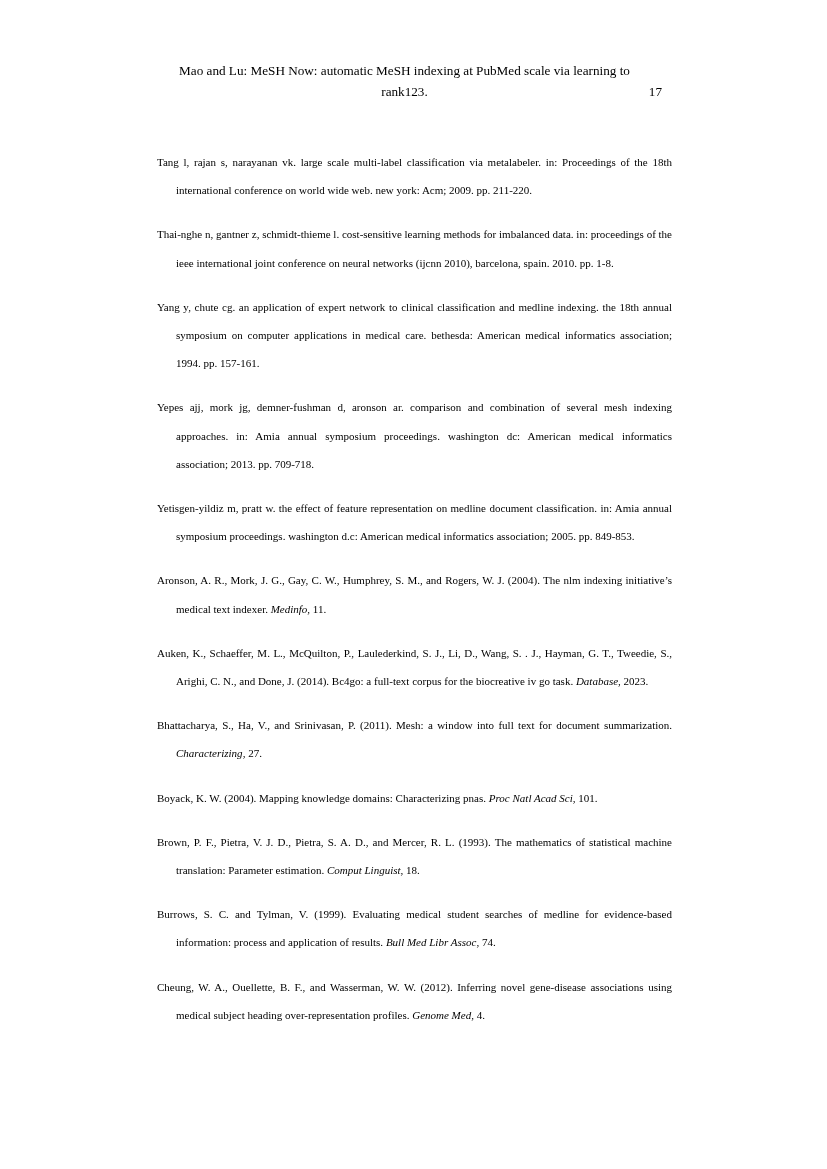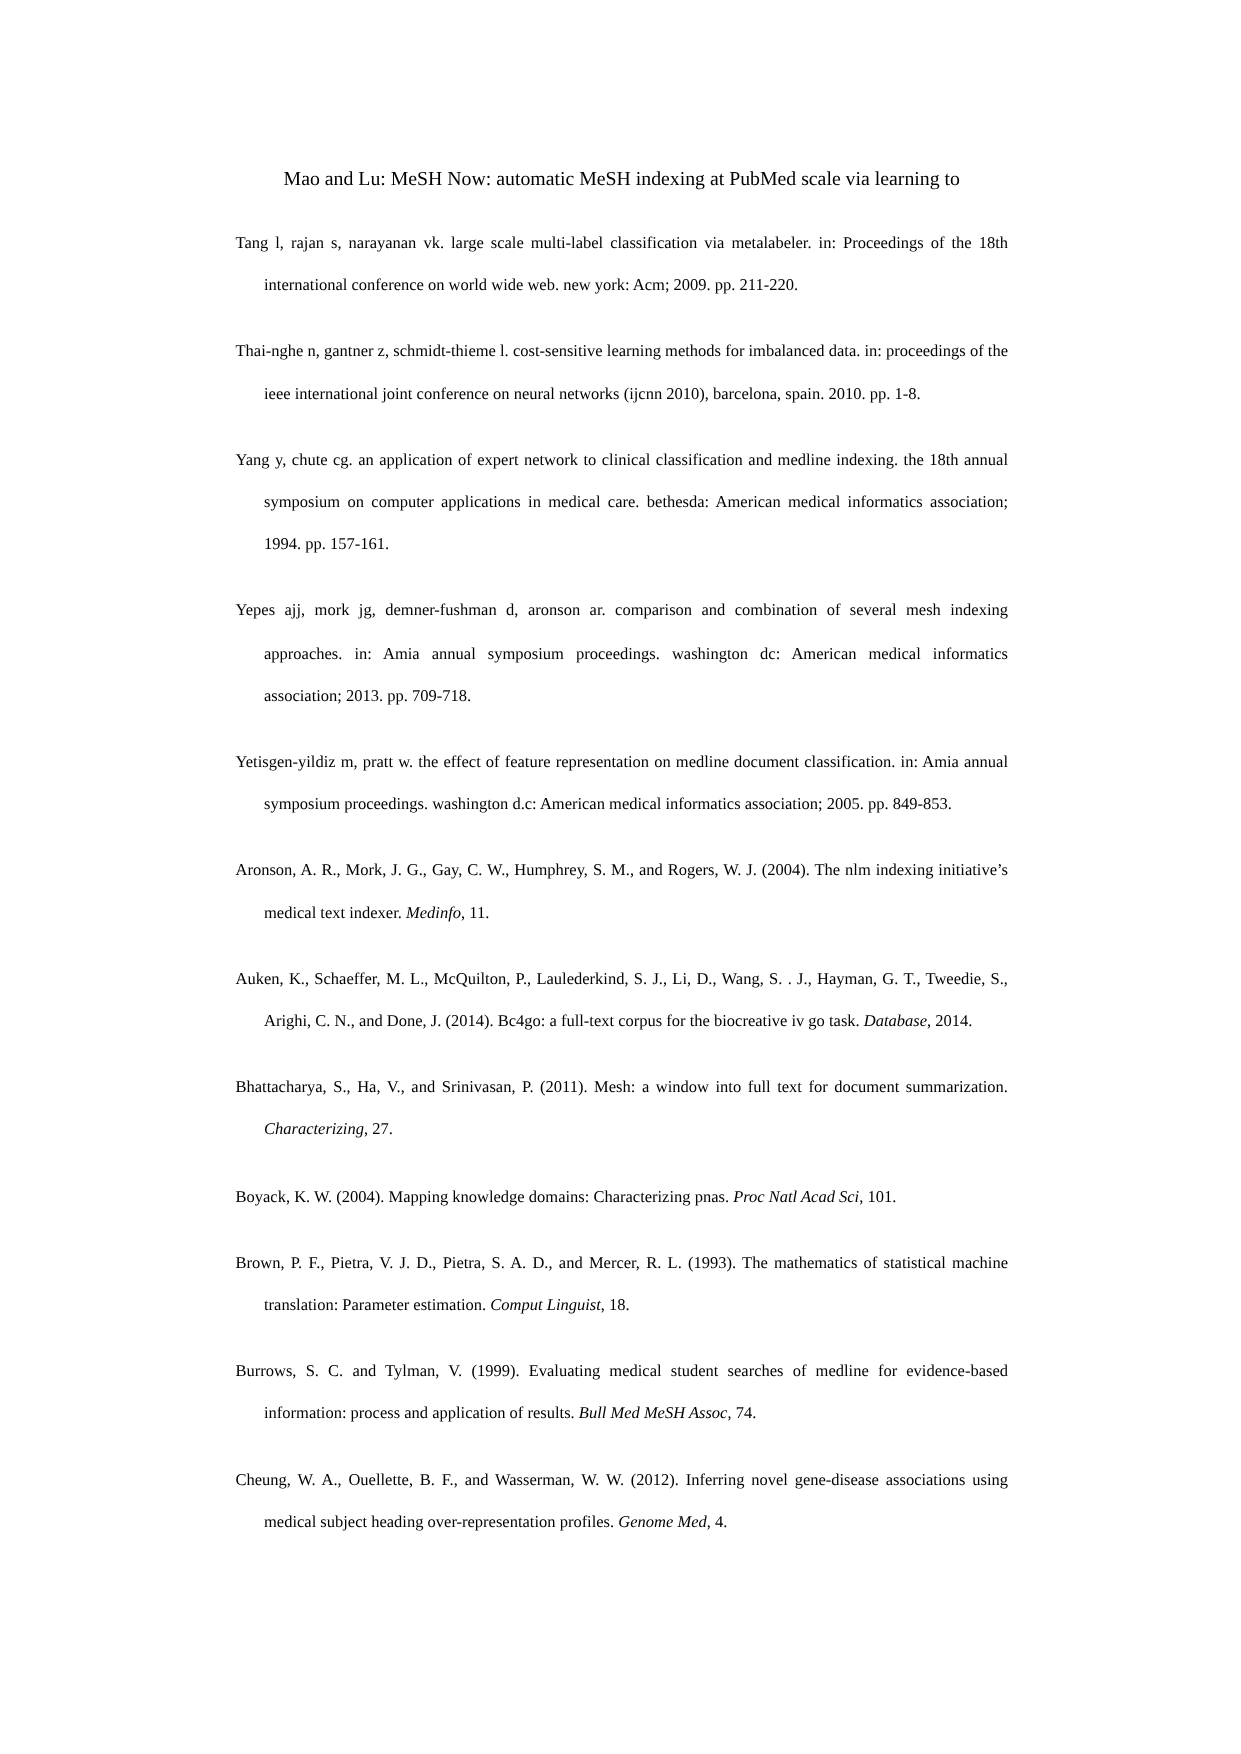--- a/index.html
+++ b/index.html
@@ -19,24 +19,23 @@
     position: absolute;
     left: 0;
     top: 0;
     width: 827px;
     height: 1169px;
   }
 
   
   .runhead {
     position: absolute;
-    left: 157px;
+    left: 147px;
     top: 60px;
     width: 515px;
-    margin-top: 48px;
   }
   .runhead-line {
     font-size: 13.2px;
     line-height: 21px;
     text-align: center;
     white-space: nowrap;
   }
   .runhead-line2 {
     position: relative;
     font-size: 13.2px;
@@ -71,30 +70,34 @@
   .ref:last-child { margin-bottom: 0; }
   .ref i { }
 </style>
 </head>
 <body>
 
 <div class="page">
 
   <div class="runhead">
     <div class="runhead-line">Mao and Lu: MeSH Now: automatic MeSH indexing at PubMed scale via learning to</div>
+    <div class="runhead-line2">
+      <span>rank123.</span>
+      <span class="folio">17</span>
+    </div>
   </div>
 
   <div class="biblio" id="biblio">
       <p class="ref"><span>Tang l, rajan s, narayanan vk. large scale multi-label classification via metalabeler. in: Proceedings of the 18th international conference on world wide web. new york: Acm; 2009. pp. 211-220.</span></p>
       <p class="ref"><span>Thai-nghe n, gantner z, schmidt-thieme l. cost-sensitive learning methods for imbalanced data. in: proceedings of the ieee international joint conference on neural networks (ijcnn 2010), barcelona, spain. 2010. pp. 1-8.</span></p>
       <p class="ref"><span>Yang y, chute cg. an application of expert network to clinical classification and medline indexing. the 18th annual symposium on computer applications in medical care. bethesda: American medical informatics association; 1994. pp. 157-161.</span></p>
       <p class="ref"><span>Yepes ajj, mork jg, demner-fushman d, aronson ar. comparison and combination of several mesh indexing approaches. in: Amia annual symposium proceedings. washington dc: American medical informatics association; 2013. pp. 709-718.</span></p>
       <p class="ref"><span>Yetisgen-yildiz m, pratt w. the effect of feature representation on medline document classification. in: Amia annual symposium proceedings. washington d.c: American medical informatics association; 2005. pp. 849-853.</span></p>
       <p class="ref"><span>Aronson, A. R., Mork, J. G., Gay, C. W., Humphrey, S. M., and Rogers, W. J. (2004). The nlm indexing initiative’s medical text indexer. </span><i>Medinfo</i><span>, 11.</span></p>
-      <p class="ref"><span>Auken, K., Schaeffer, M. L., McQuilton, P., Laulederkind, S. J., Li, D., Wang, S. . J., Hayman, G. T., Tweedie, S., Arighi, C. N., and Done, J. (2014). Bc4go: a full-text corpus for the biocreative iv go task. </span><i>Database</i><span>, 2014.</span></p>
+      <p class="ref"><span>Auken, K., Schaeffer, M. L., McQuilton, P., Laulederkind, S. J., Li, D., Wang, S. . J., Hayman, G. T., Tweedie, S., Arighi, C. N., and Done, J. (2014). Bc4go: a full-text corpus for the biocreative iv go task. </span><i>Database</i><span>, 2023.</span></p>
       <p class="ref"><span>Bhattacharya, S., Ha, V., and Srinivasan, P. (2011). Mesh: a window into full text for document summarization. </span><i>Characterizing</i><span>, 27.</span></p>
       <p class="ref"><span>Boyack, K. W. (2004). Mapping knowledge domains: Characterizing pnas. </span><i>Proc Natl Acad Sci</i><span>, 101.</span></p>
       <p class="ref"><span>Brown, P. F., Pietra, V. J. D., Pietra, S. A. D., and Mercer, R. L. (1993). The mathematics of statistical machine translation: Parameter estimation. </span><i>Comput Linguist</i><span>, 18.</span></p>
-      <p class="ref"><span>Burrows, S. C. and Tylman, V. (1999). Evaluating medical student searches of medline for evidence-based information: process and application of results. </span><i>Bull Med MeSH Assoc</i><span>, 74.</span></p>
+      <p class="ref"><span>Burrows, S. C. and Tylman, V. (1999). Evaluating medical student searches of medline for evidence-based information: process and application of results. </span><i>Bull Med Libr Assoc</i><span>, 74.</span></p>
       <p class="ref"><span>Cheung, W. A., Ouellette, B. F., and Wasserman, W. W. (2012). Inferring novel gene-disease associations using medical subject heading over-representation profiles. </span><i>Genome Med</i><span>, 4.</span></p>
     </div>
 
 </div>
 
 </body></html>

